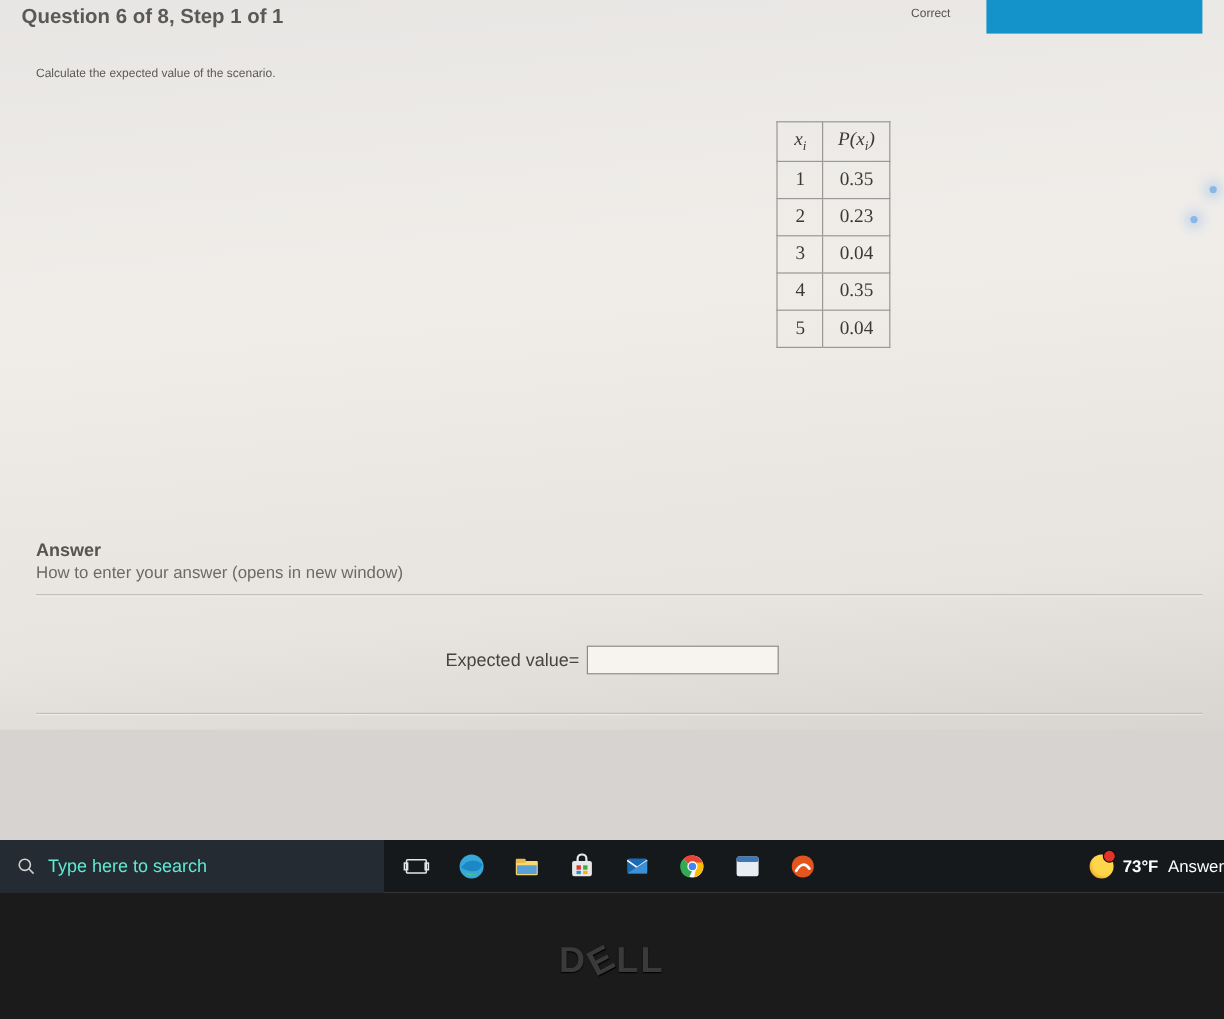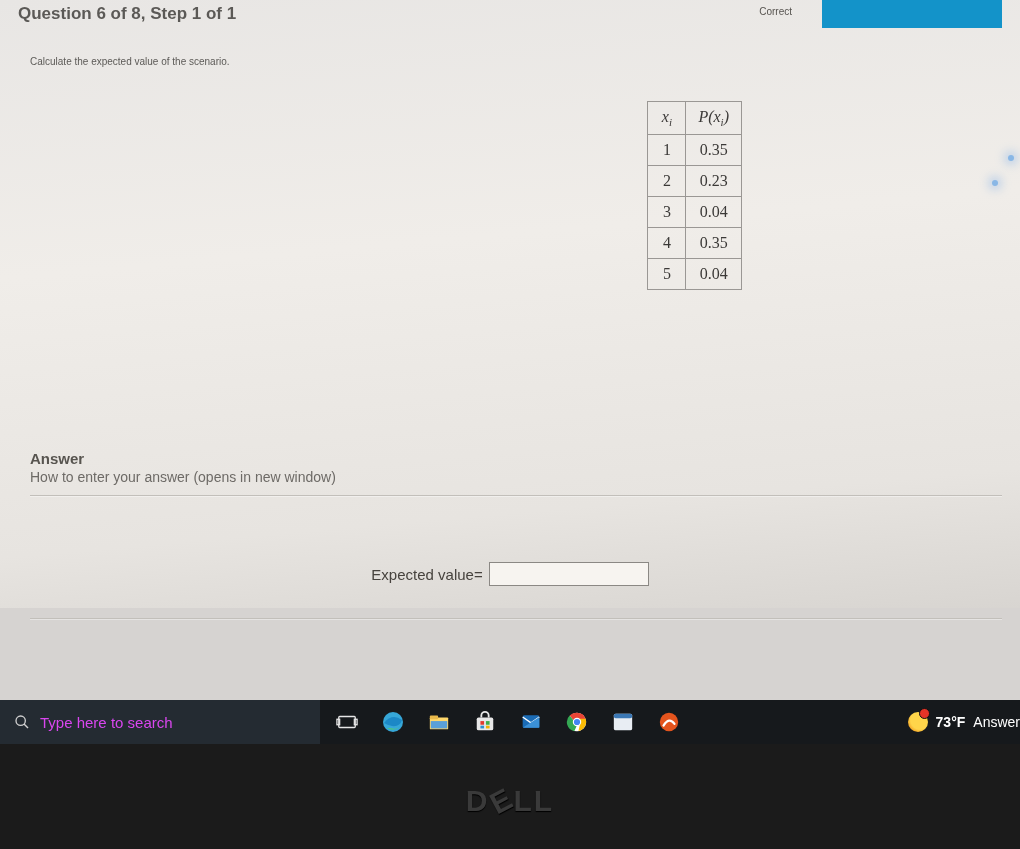--- a/index.html
+++ b/index.html
@@ -91,21 +91,21 @@
   .divider {
     height: 1px;
     background: #c2bfba;
     margin: 10px 18px 0 30px;
     box-shadow: 0 1px 0 rgba(255,255,255,0.4);
   }
   .ev-row {
     display: flex;
     justify-content: center;
     align-items: center;
-    margin-top: 66px;
+    margin-top: 42px;
     gap: 6px;
   }
   .ev-label {
     font-size: 15px;
     color: #47433e;
   }
   .ev-input {
     width: 160px;
     height: 24px;
     border: 1px solid #8b8884;
@@ -129,21 +129,21 @@
   .search-box {
     display: flex;
     align-items: center;
     gap: 10px;
     padding: 0 14px;
     height: 100%;
     background: #242b32;
     width: 320px;
   }
   .search-icon { width: 16px; height: 16px; }
-  .search-text { color: #d946ef; font-size: 15px; }
+  .search-text { color: #5eead4; font-size: 15px; }
   .task-icons {
     display: flex;
     align-items: center;
     gap: 20px;
     padding-left: 14px;
     height: 100%;
   }
   .task-icons .ticon {
     width: 26px; height: 26px;
     display: flex; align-items: center; justify-content: center;

